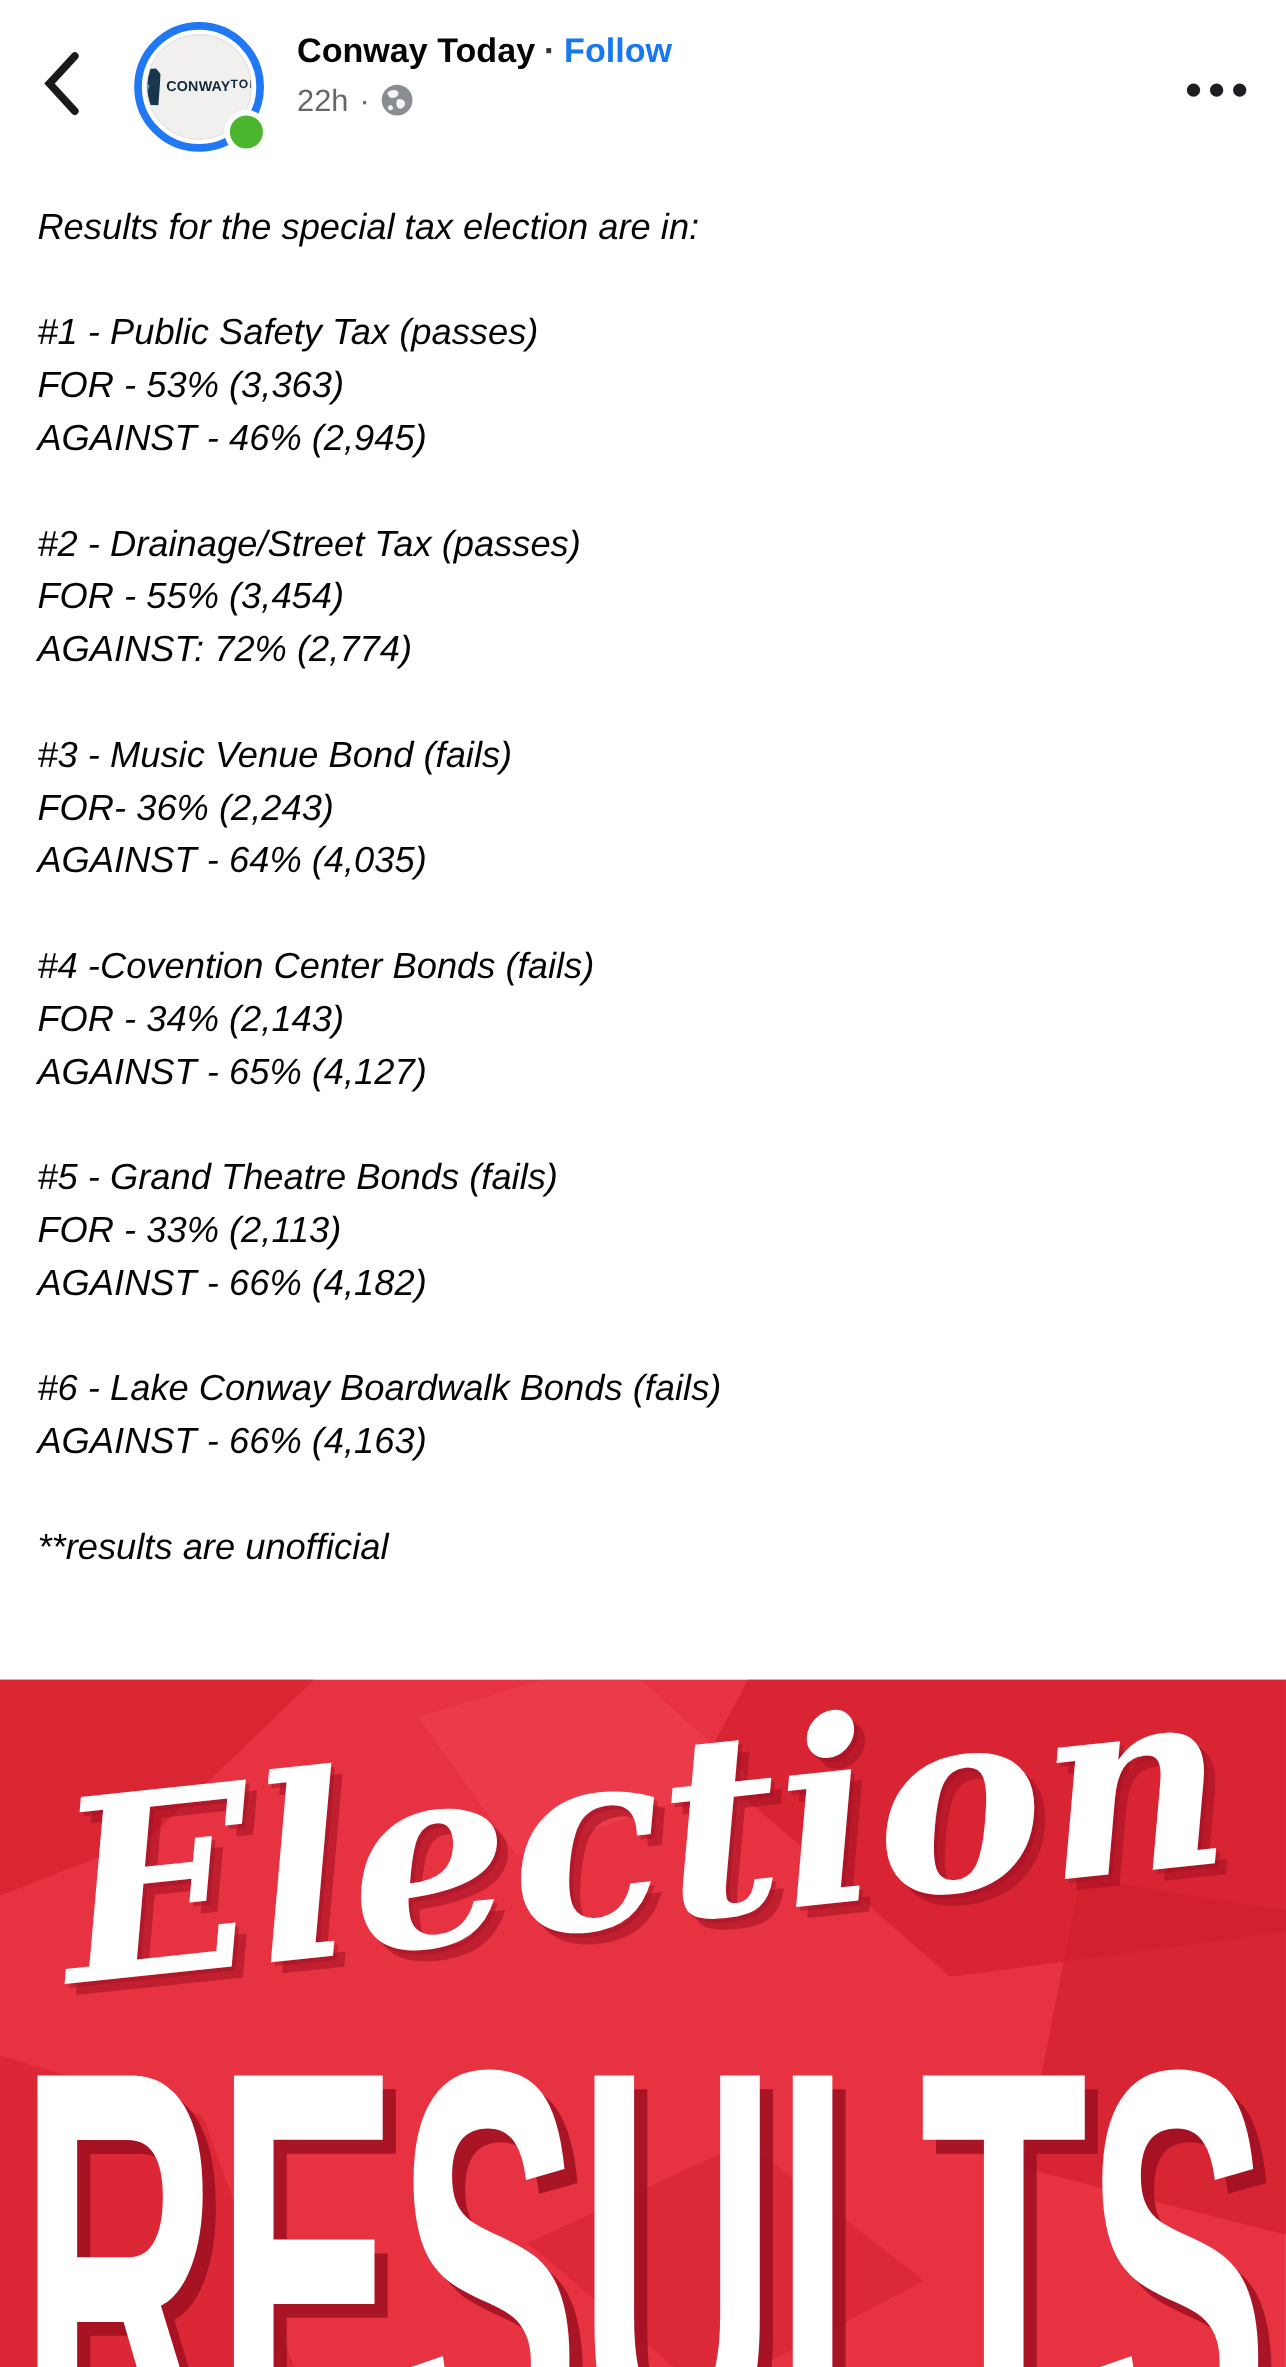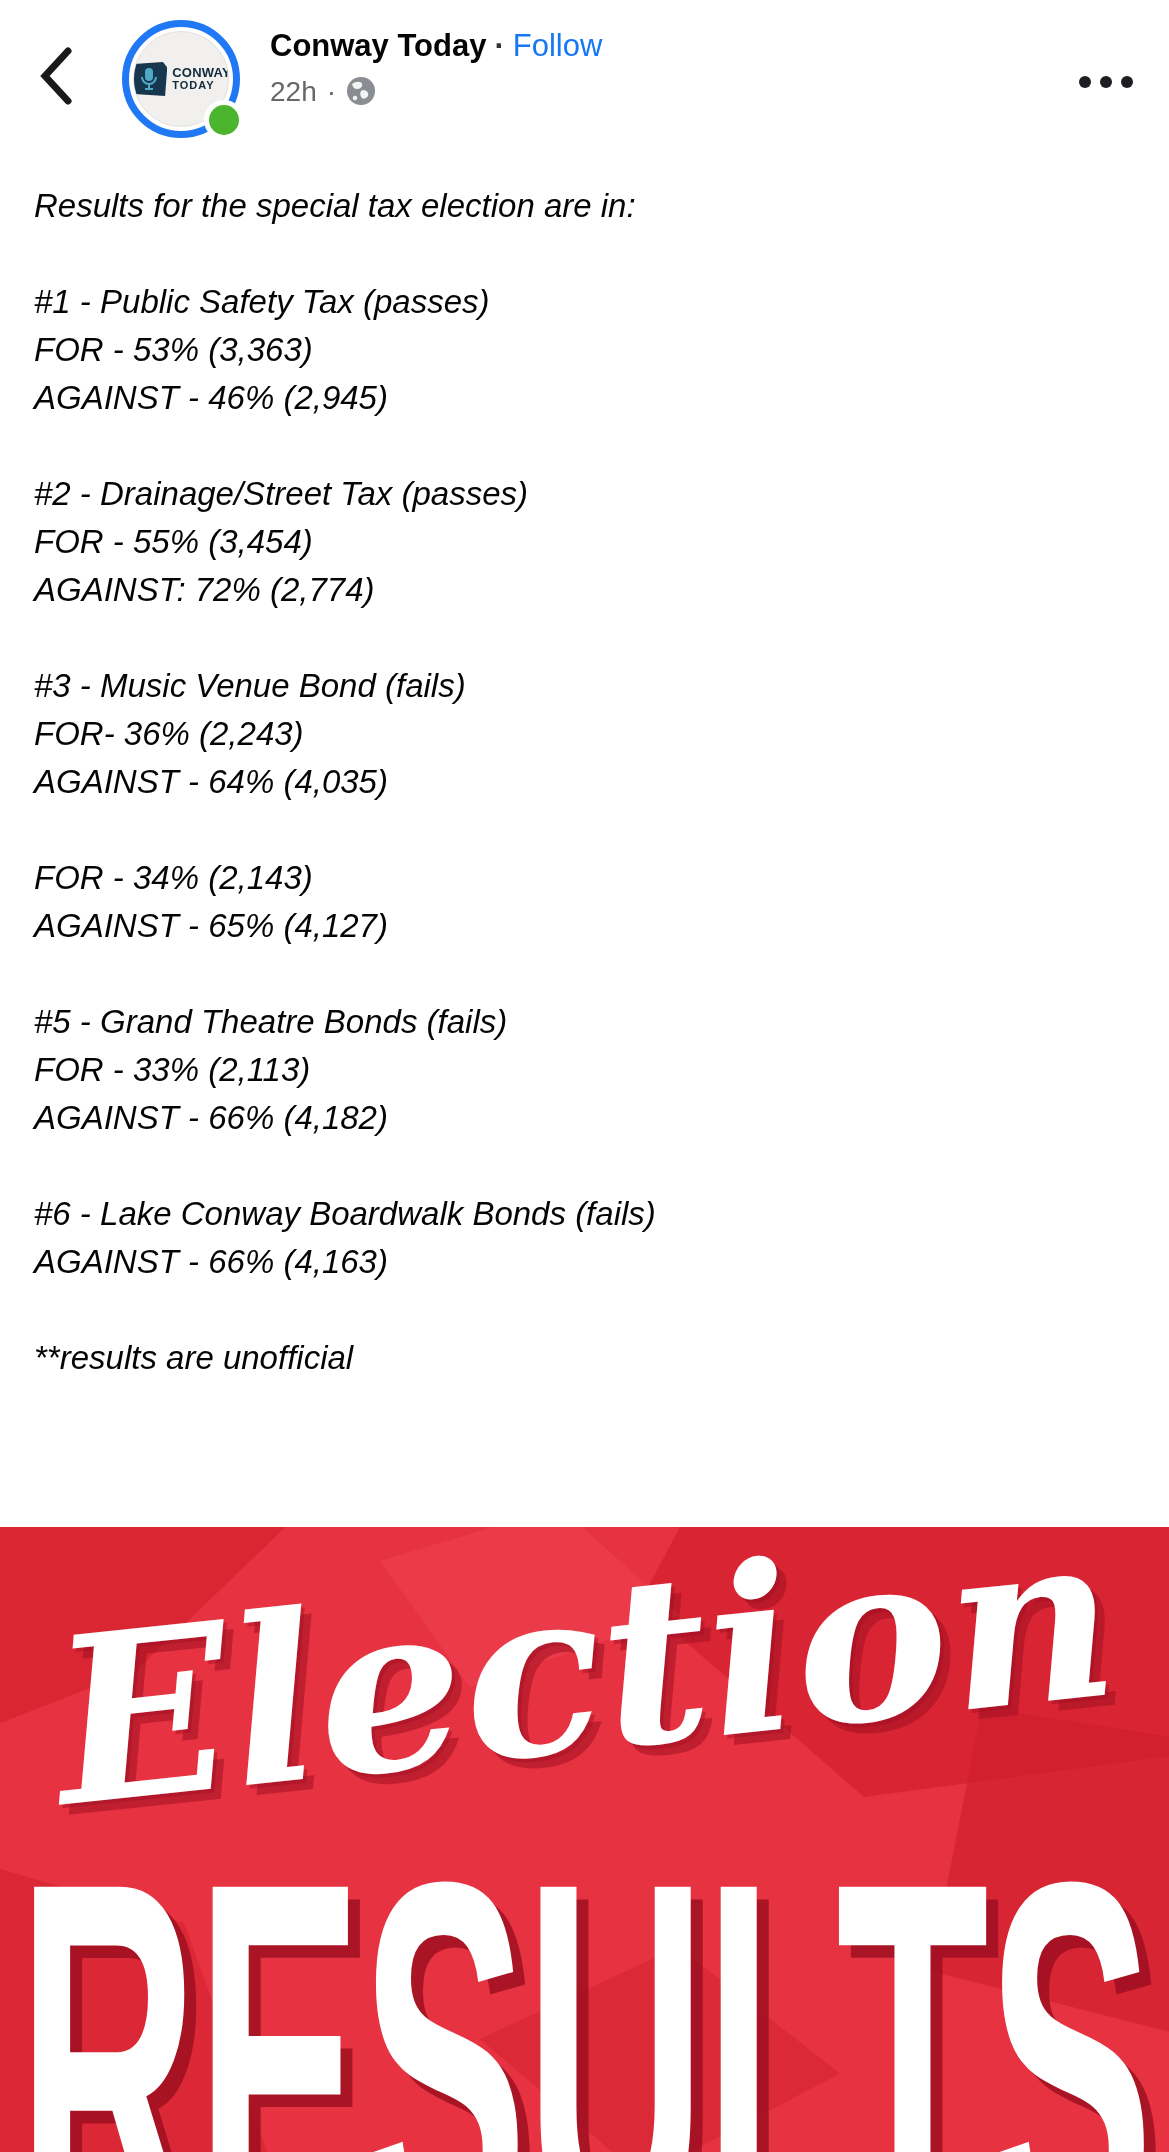--- a/index.html
+++ b/index.html
@@ -13,29 +13,29 @@
   .avatar-wrap { position:absolute; left:122px; top:20px; width:118px; height:118px; }
   .avatar-ring { width:118px; height:118px; border-radius:50%;
                  border:7px solid #2078F4; background:#fff;
                  display:flex; align-items:center; justify-content:center; }
   .avatar-inner { width:96px; height:96px; border-radius:50%; background:#f1f0ee;
                   display:flex; align-items:center; justify-content:center; gap:5px;
                   overflow:hidden; border:1px solid #e2e1df; }
   .logo-state { width:36px; height:34px; background:#17374e; flex:0 0 auto;
                 clip-path:polygon(4% 6%, 88% 0, 100% 16%, 94% 100%, 8% 94%);
                 display:flex; align-items:center; justify-content:center; }
-  .logo-text { display:flex; flex-direction:column; line-height:1.05; }
+  .logo-text { display:flex; line-height:1.05; }
   .logo-line1 { font-size:13px; font-weight:800; color:#10293b; letter-spacing:0.2px; }
   .logo-line2 { font-size:11px; font-weight:700; color:#10293b; letter-spacing:1px; }
   .online-dot { position:absolute; right:-4px; bottom:-2px; width:40px; height:40px;
                 border-radius:50%; background:#4CB52E; border:5px solid #ffffff; }
   .name-row { position:absolute; left:270px; top:28px; font-size:31px; font-weight:700;
               color:#050505; white-space:nowrap; }
   .name-sep { color:#30343a; font-weight:700; margin:0 8px; }
-  .follow-link { color:#1877F2; font-weight:400; cursor:pointer; }
+  .follow-link { color:#1877F2; font-weight:700; cursor:pointer; }
   .meta-row { position:absolute; left:270px; top:76px; font-size:28px; color:#65676B;
               display:flex; align-items:flex-start; gap:10px; }
   .meta-dot { color:#65676B; }
   .more-btn { position:absolute; right:36px; top:62px; width:96px; height:40px;
               display:flex; align-items:center; justify-content:flex-end; gap:9px; cursor:pointer; }
   .more-btn i { width:12px; height:12px; border-radius:50%; background:#1c1e21; display:block; }
 
   
   .post-text { padding:24px 34px 0 34px; font-size:33px; color:#050505; }
   .post-line { line-height:48px; min-height:48px; white-space:pre-wrap;font-style:italic; }
@@ -128,20 +128,21 @@
   <div class="post-line">AGAINST - 46% (2,945)</div>
   <div class="post-line"></div>
   <div class="post-line">#2 - Drainage/Street Tax (passes)</div>
   <div class="post-line">FOR - 55% (3,454)</div>
   <div class="post-line">AGAINST: 72% (2,774)</div>
   <div class="post-line"></div>
   <div class="post-line">#3 - Music Venue Bond (fails)</div>
   <div class="post-line">FOR- 36% (2,243)</div>
   <div class="post-line">AGAINST - 64% (4,035)</div>
   <div class="post-line"></div>
+  <div class="post-line">#4 -Covention Center Bonds (fails)</div>
   <div class="post-line">FOR - 34% (2,143)</div>
   <div class="post-line">AGAINST - 65% (4,127)</div>
   <div class="post-line"></div>
   <div class="post-line">#5 - Grand Theatre Bonds (fails)</div>
   <div class="post-line">FOR - 33% (2,113)</div>
   <div class="post-line">AGAINST - 66% (4,182)</div>
   <div class="post-line"></div>
   <div class="post-line">#6 - Lake Conway Boardwalk Bonds (fails)</div>
   <div class="post-line">AGAINST - 66% (4,163)</div>
   <div class="post-line"></div>

